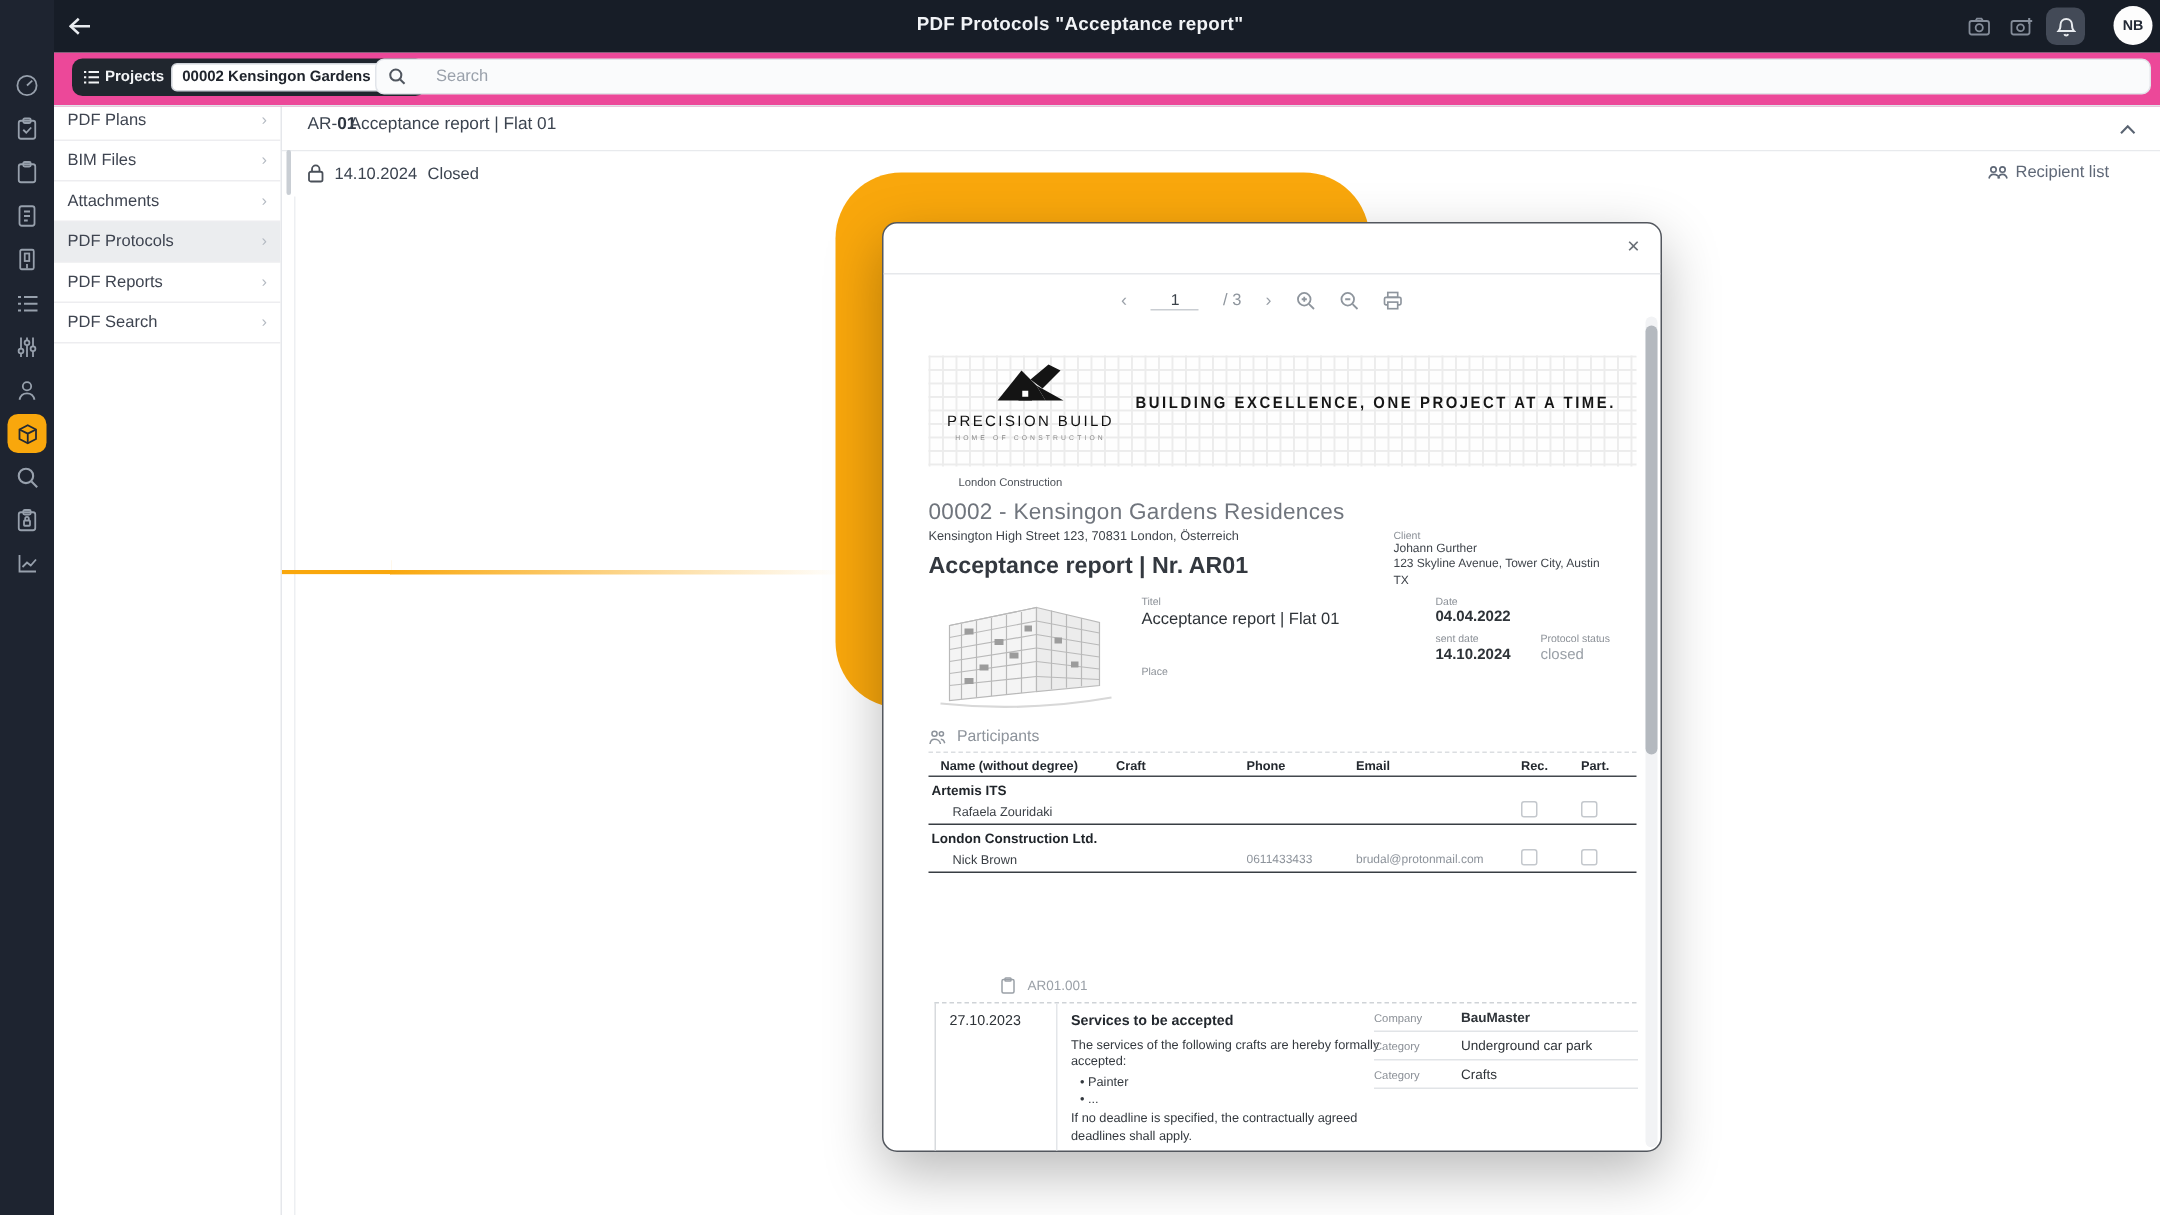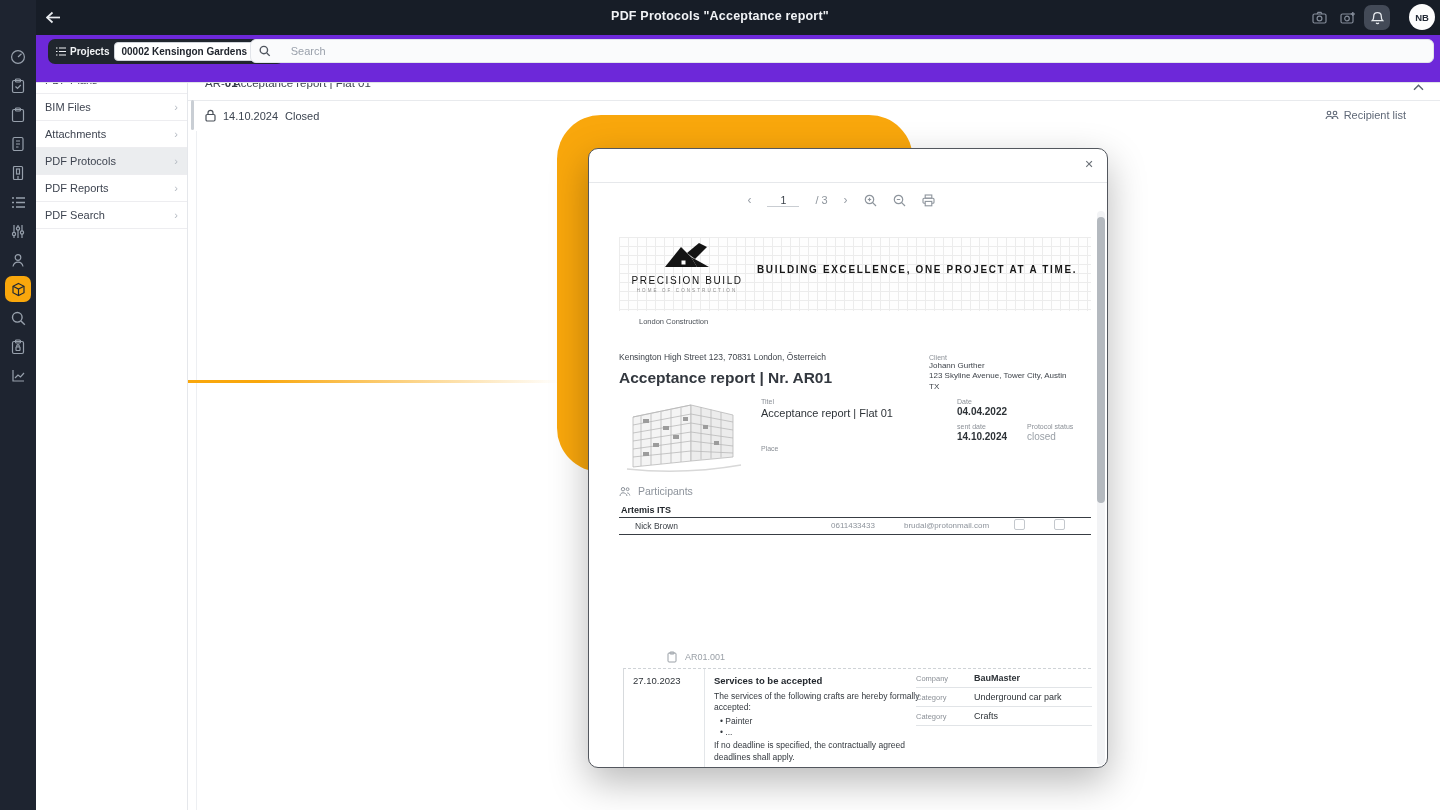--- a/index.html
+++ b/index.html
@@ -20,21 +20,21 @@
   
   #rail { position:absolute; left:0; top:0; width:36px; height:810px; background:#1e2430; z-index:7;
     display:flex; flex-direction:column; align-items:center; padding-top:44px; }
   .rail-btn { width:26px; height:26px; margin-bottom:3px; border-radius:7px; color:#97a0ac;
     display:flex; align-items:center; justify-content:center; flex:0 0 auto; }
   .rail-btn.active { background:#f9a70c; color:#242a34; }
   #rail-bottom { position:absolute; left:2px; bottom:6px; width:32px; height:62px; background:#2a313d;
     border-radius:8px; display:flex; flex-direction:column; align-items:center; justify-content:space-evenly; color:#9aa2ae; }
 
   
-  #subbar { position:absolute; left:36px; top:35px; width:1404px; height:48px; background:#6d28d9;
+  #subbar { position:absolute; left:36px; top:35px; width:1404px; height:36px; background:#ec4899;
     border-bottom:1px solid #dfe3e8; z-index:5; }
   #projects-group { position:absolute; left:12px; top:4px; height:25px; background:#20262e;
     border-radius:7px; display:flex; align-items:center; padding:0 4px 0 8px; gap:5px; }
   #projects-group .plabel { color:#f2f4f6; font-size:10px; font-weight:bold; display:flex; align-items:center; gap:4px; }
   #project-select { height:19px; background:#fff; border:1px solid #cfd3d9; border-radius:4px;
     display:flex; align-items:center; gap:6px; padding:0 6px; font-size:10px; font-weight:bold; color:#20252d; }
   #search-box { position:absolute; left:214px; top:4px; right:6px; height:24px; background:#fafbfc;
     border:1px solid #e2e5ea; border-radius:6px; display:flex; align-items:center; padding:0 8px; gap:20px; }
   #search-box input { border:none; outline:none; background:transparent; font-size:11px; color:#3a4149;
     width:100%; font-family:"Liberation Sans",sans-serif; }
@@ -425,20 +425,21 @@
           <rect x="20.5" y="19.5" width="4" height="4" fill="#fff"></rect>
           <path d="M30 16 L48 26 L36 26 Z" fill="#141414"></path>
         </svg>
         <div class="brand">PRECISION BUILD</div>
         <div class="sub">HOME OF CONSTRUCTION</div>
       </div>
       <div id="tagline">BUILDING EXCELLENCE, ONE PROJECT AT A TIME.</div>
     </div>
 
     <div id="company-line" class="pdf-small">London Construction</div>
+    <div id="proj-title">00002 - Kensingon Gardens Residences</div>
     <div id="proj-addr">Kensington High Street 123, 70831 London, Österreich</div>
 
     <div id="client-block">
       <div class="flabel">Client</div>
       <div class="val">Johann Gurther</div>
       <div class="val">123 Skyline Avenue, Tower City, Austin TX</div>
     </div>
 
     <div id="report-title">Acceptance report | Nr. AR01</div>
 
@@ -486,22 +487,39 @@
     <div id="participants-head">
       <svg width="12" height="11" viewBox="0 0 12 11" fill="none" stroke="#8d939b" stroke-width="1">
           <circle cx="4" cy="3.2" r="1.7"></circle>
           <circle cx="8.6" cy="3.2" r="1.4"></circle>
           <path d="M1 10c.3-2.2 1.4-3.2 3-3.2S7.7 7.8 8 10M8.2 6.9c1.4.1 2.3 1 2.6 2.6"></path>
         </svg>
       <span>Participants</span>
     </div>
 
     <div id="ptable">
+      <div class="hdr">
+        <span class="col-name">Name (without degree)</span>
+        <span class="col-craft">Craft</span>
+        <span class="col-phone">Phone</span>
+        <span class="col-email">Email</span>
+        <span class="col-rec">Rec.</span>
+        <span class="col-part">Part.</span>
+      </div>
       <div class="grp-row">Artemis ITS</div>
+      <div class="mem-row">
+        <span class="col-name">Rafaela Zouridaki</span>
+        <span class="col-craft"></span>
+          <span class="col-phone gray"></span>
+          <span class="col-email gray"></span>
+        <span class="col-rec"><span class="chk"></span></span>
+        <span class="col-part"><span class="chk"></span></span>
+      </div>
       <div class="grp-sep"></div>
+      <div class="grp-row">London Construction Ltd.</div>
       <div class="mem-row">
         <span class="col-name">Nick Brown</span>
         <span class="col-craft"></span>
         <span class="col-phone gray">0611433433</span>
         <span class="col-email gray">brudal@protonmail.com</span>
         <span class="col-rec"><span class="chk"></span></span>
         <span class="col-part"><span class="chk"></span></span>
       </div>
       <div class="grp-sep"></div>
     </div>

